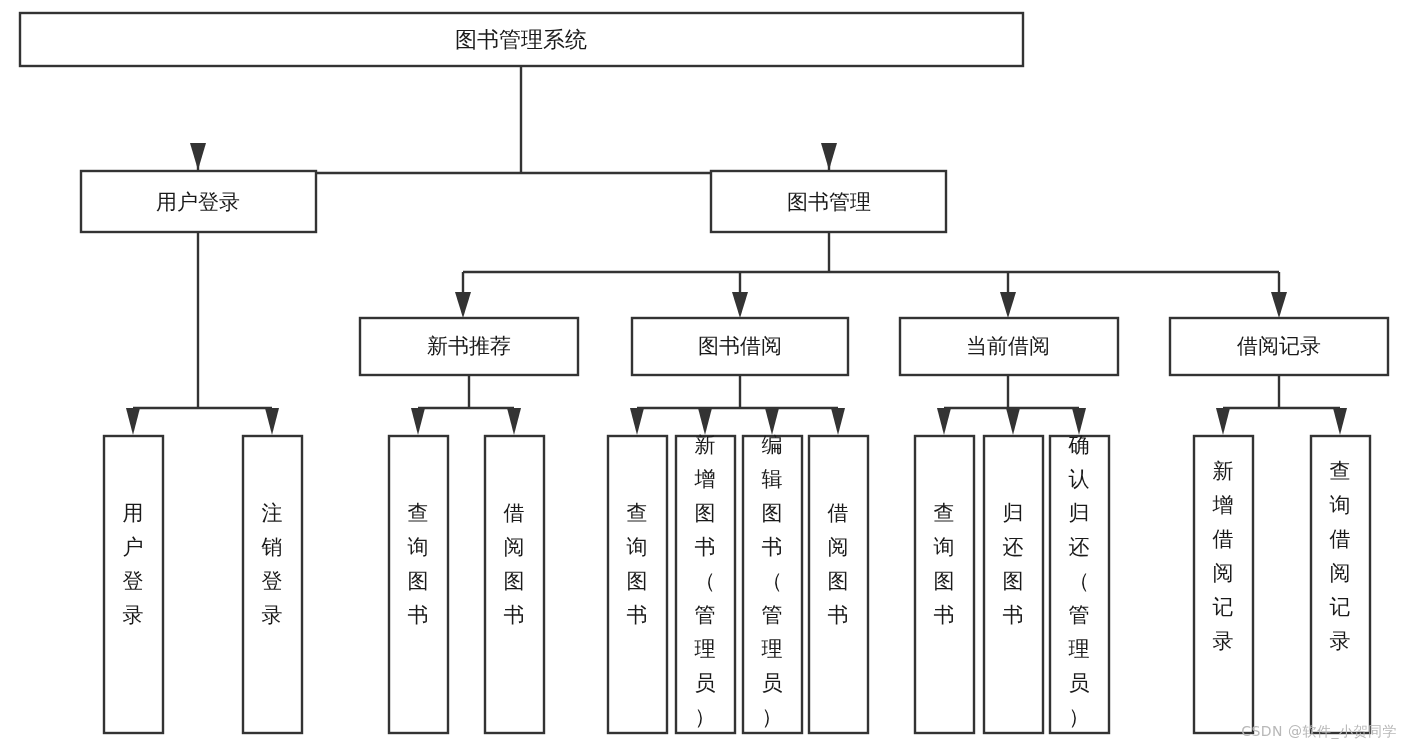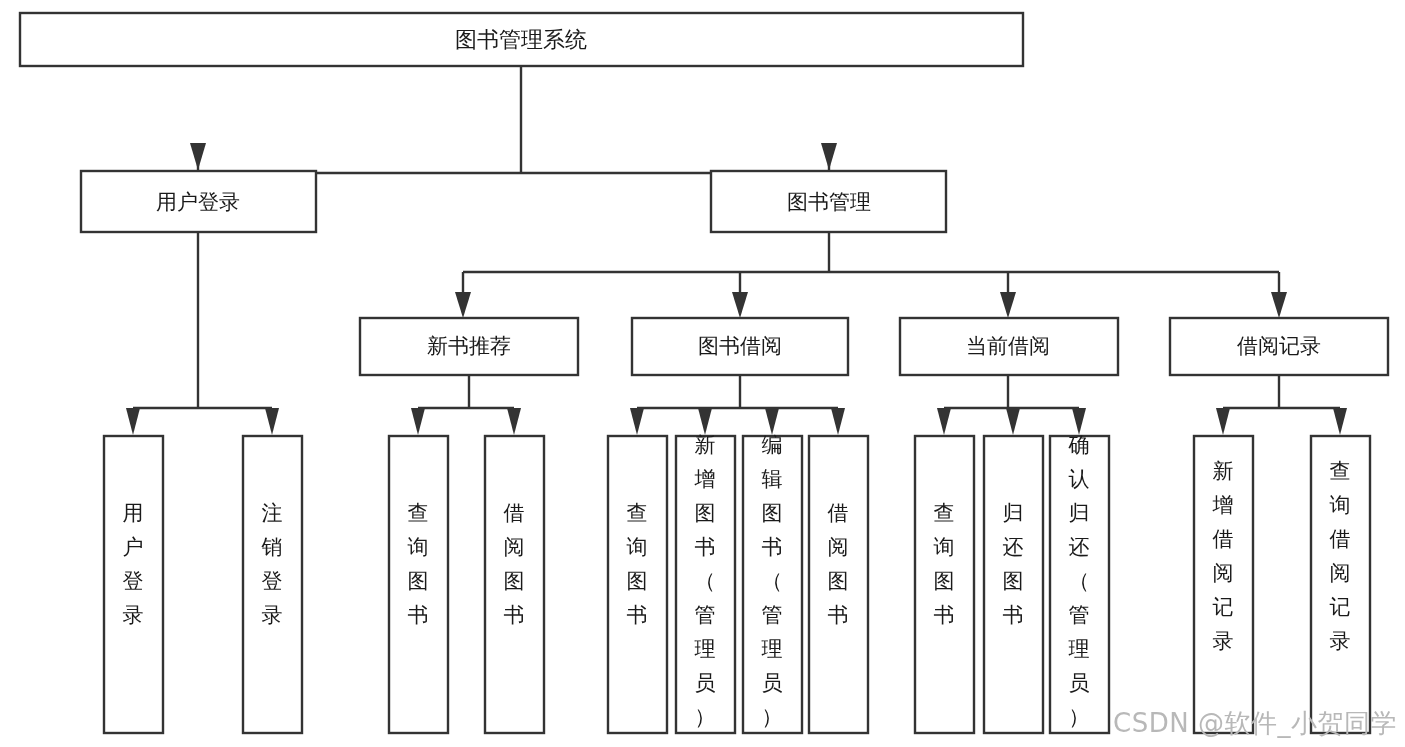--- a/index.html
+++ b/index.html
@@ -48,21 +48,21 @@
   }
   .arrow-head {
     fill: #333333;
     stroke: none;
   }
   .watermark {
     position: absolute;
     right: 8px;
     bottom: 6px;
     font-family: "DejaVu Sans", "Liberation Sans", sans-serif;
-    font-size: 26px;
+    font-size: 14px;
     color: #b8b8b8;
     letter-spacing: 0.5px;
     white-space: nowrap;
     pointer-events: none;
   }
 </style>
 </head>
 <body>
 
 <svg id="diagram" viewBox="0 0 1405 747" xmlns="http://www.w3.org/2000/svg">

